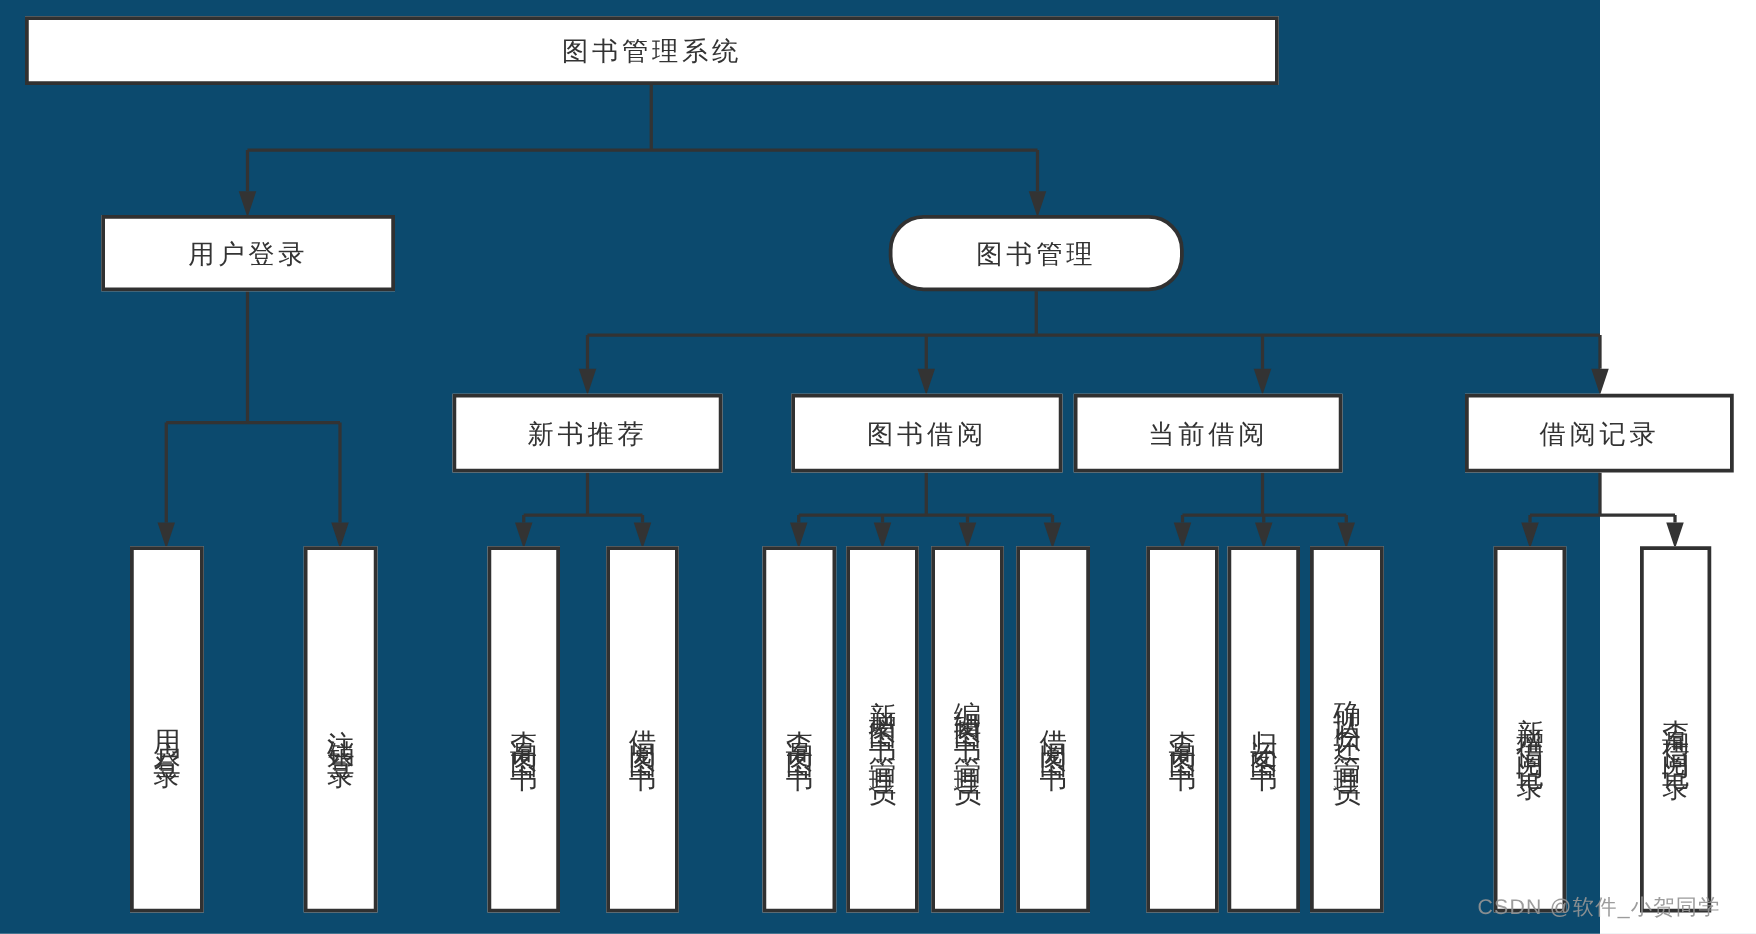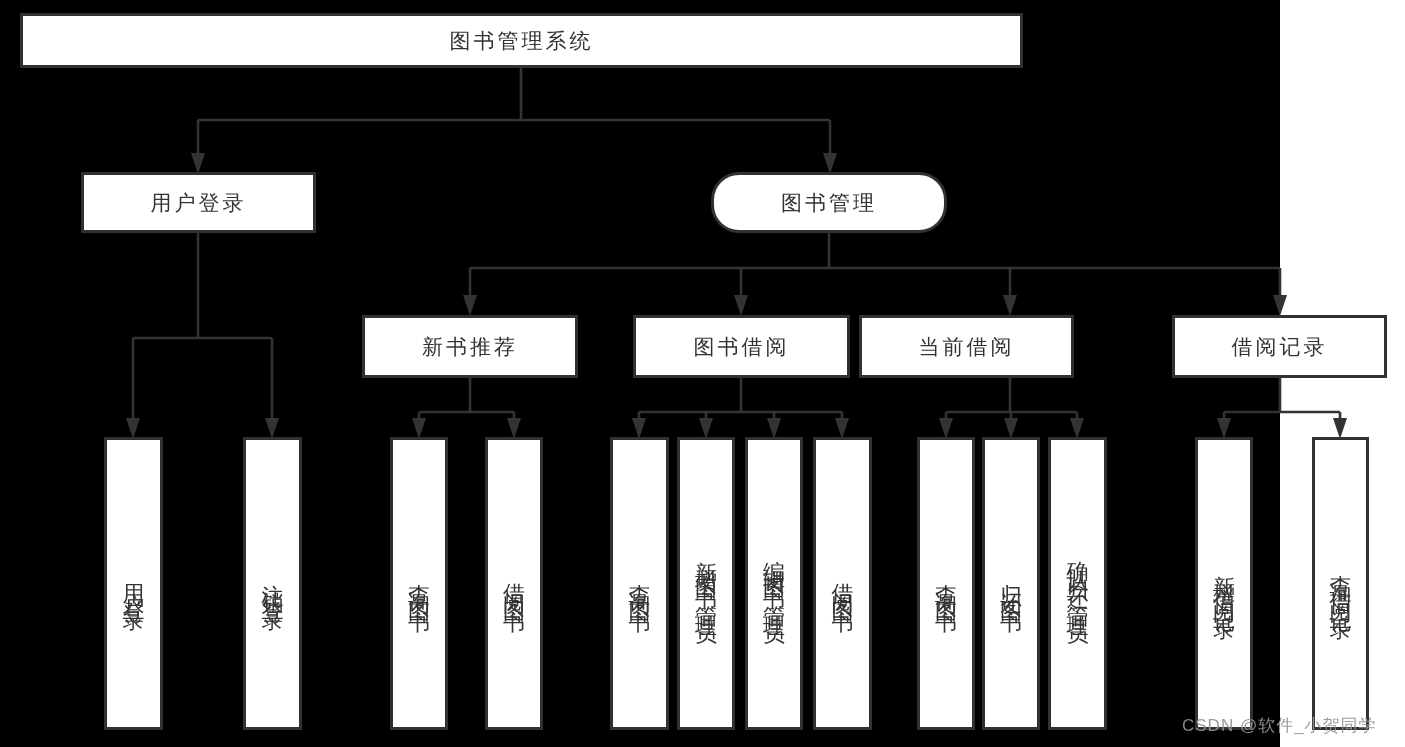--- a/index.html
+++ b/index.html
@@ -1,18 +1,18 @@
 <!DOCTYPE html>
 <html><head>
 <meta charset="utf-8">
 <style>
   html,body{margin:0;padding:0;background:#ffffff;}
   body{width:1405px;height:747px;position:relative;overflow:hidden;
        font-family:"Liberation Sans","DejaVu Sans",sans-serif;}
-  #canvas{position:absolute;left:0;top:0;width:1280px;height:747px;background:#000000;}
+  #canvas{position:absolute;left:0;top:0;width:1280px;height:747px;background:#0c4a6e;}
   #wires{position:absolute;left:0;top:0;width:1405px;height:747px;z-index:1;}
   .box{position:absolute;background:#ffffff;border:3px solid #313131;box-sizing:border-box;
        display:flex;align-items:center;justify-content:center;color:#333333;z-index:2;}
   .hbox{font-size:21px;letter-spacing:3px;white-space:nowrap;}
   .root{font-size:21px;}
   .leaf{writing-mode:vertical-rl;text-orientation:mixed;font-size:22px;letter-spacing:9px;
         line-height:1;text-align:center;}
   .leaf span{display:block;}
   .watermark{position:absolute;left:1182px;top:714px;width:215px;font-size:17px;
              color:rgba(148,148,148,0.92);letter-spacing:1px;z-index:3;white-space:nowrap;}

